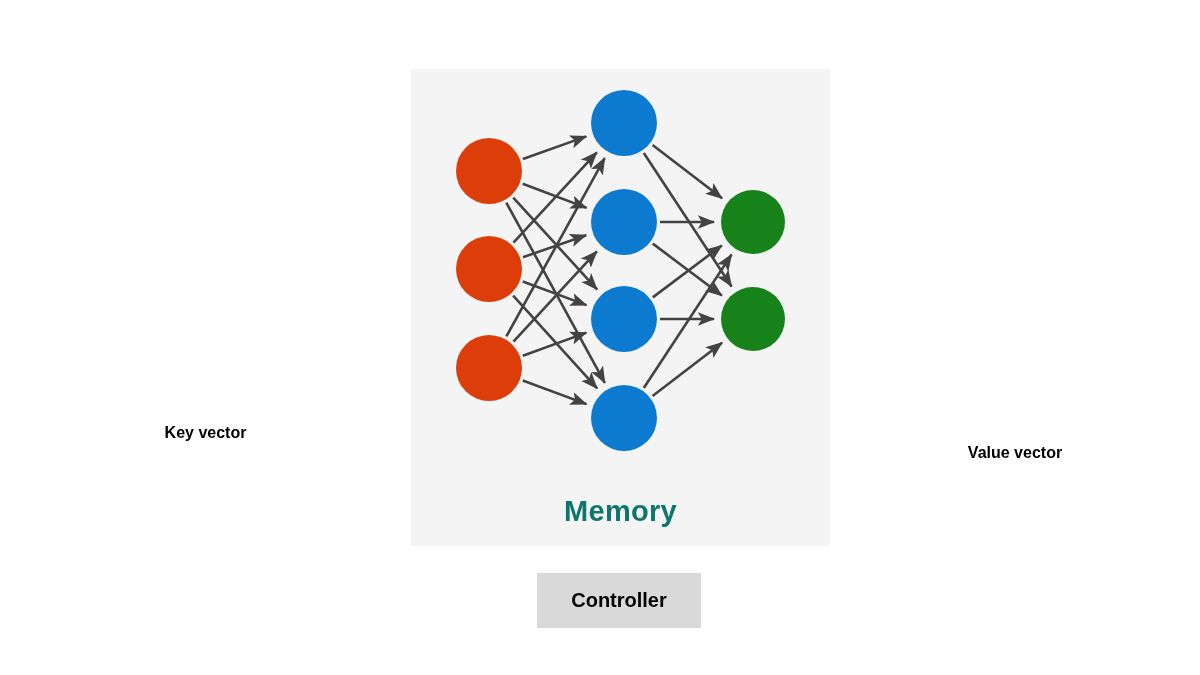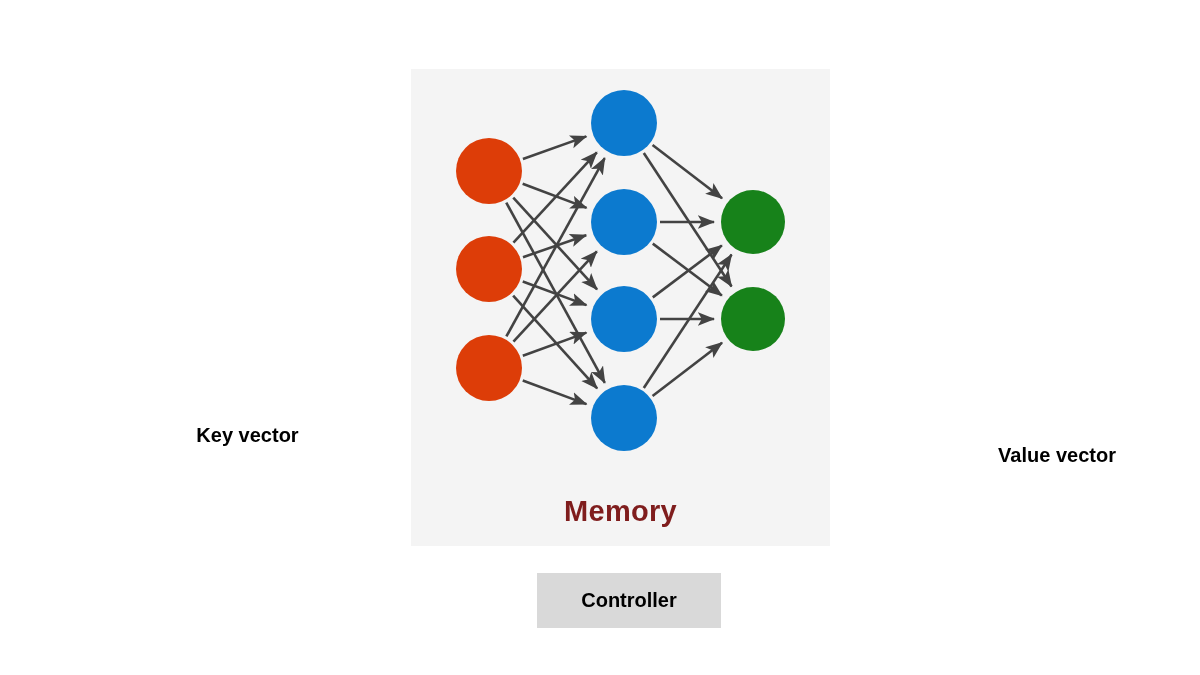--- a/index.html
+++ b/index.html
@@ -36,46 +36,45 @@
     background: #f4f4f4;
   }
   .memory-title {
     position: absolute;
     left: 411px;
     top: 495px;
     width: 419px;
     text-align: center;
     font-size: 29px;
     font-weight: bold;
-    color: #7f1d1d;
+    color: #0f766e;
     letter-spacing: 0.3px;
   }
   .controller-box {
     position: absolute;
     left: 537px;
     top: 573px;
-    width: 184px;
+    width: 164px;
     height: 55px;
     background: #d9d9d9;
     display: flex;
     align-items: center;
     justify-content: center;
   }
   .controller-label {
     font-size: 20px;
     font-weight: bold;
     color: #000000;
   }
   .side-label {
     position: absolute;
-    font-size: 20px;
+    font-size: 16px;
     font-weight: bold;
     color: #000000;
     white-space: nowrap;
-    padding-left: 42px;
   }
   .side-label.left {
     left: 0px;
     top: 424px;
     width: 411px;
     text-align: center;
   }
   .side-label.right {
     left: 830px;
     top: 444px;

